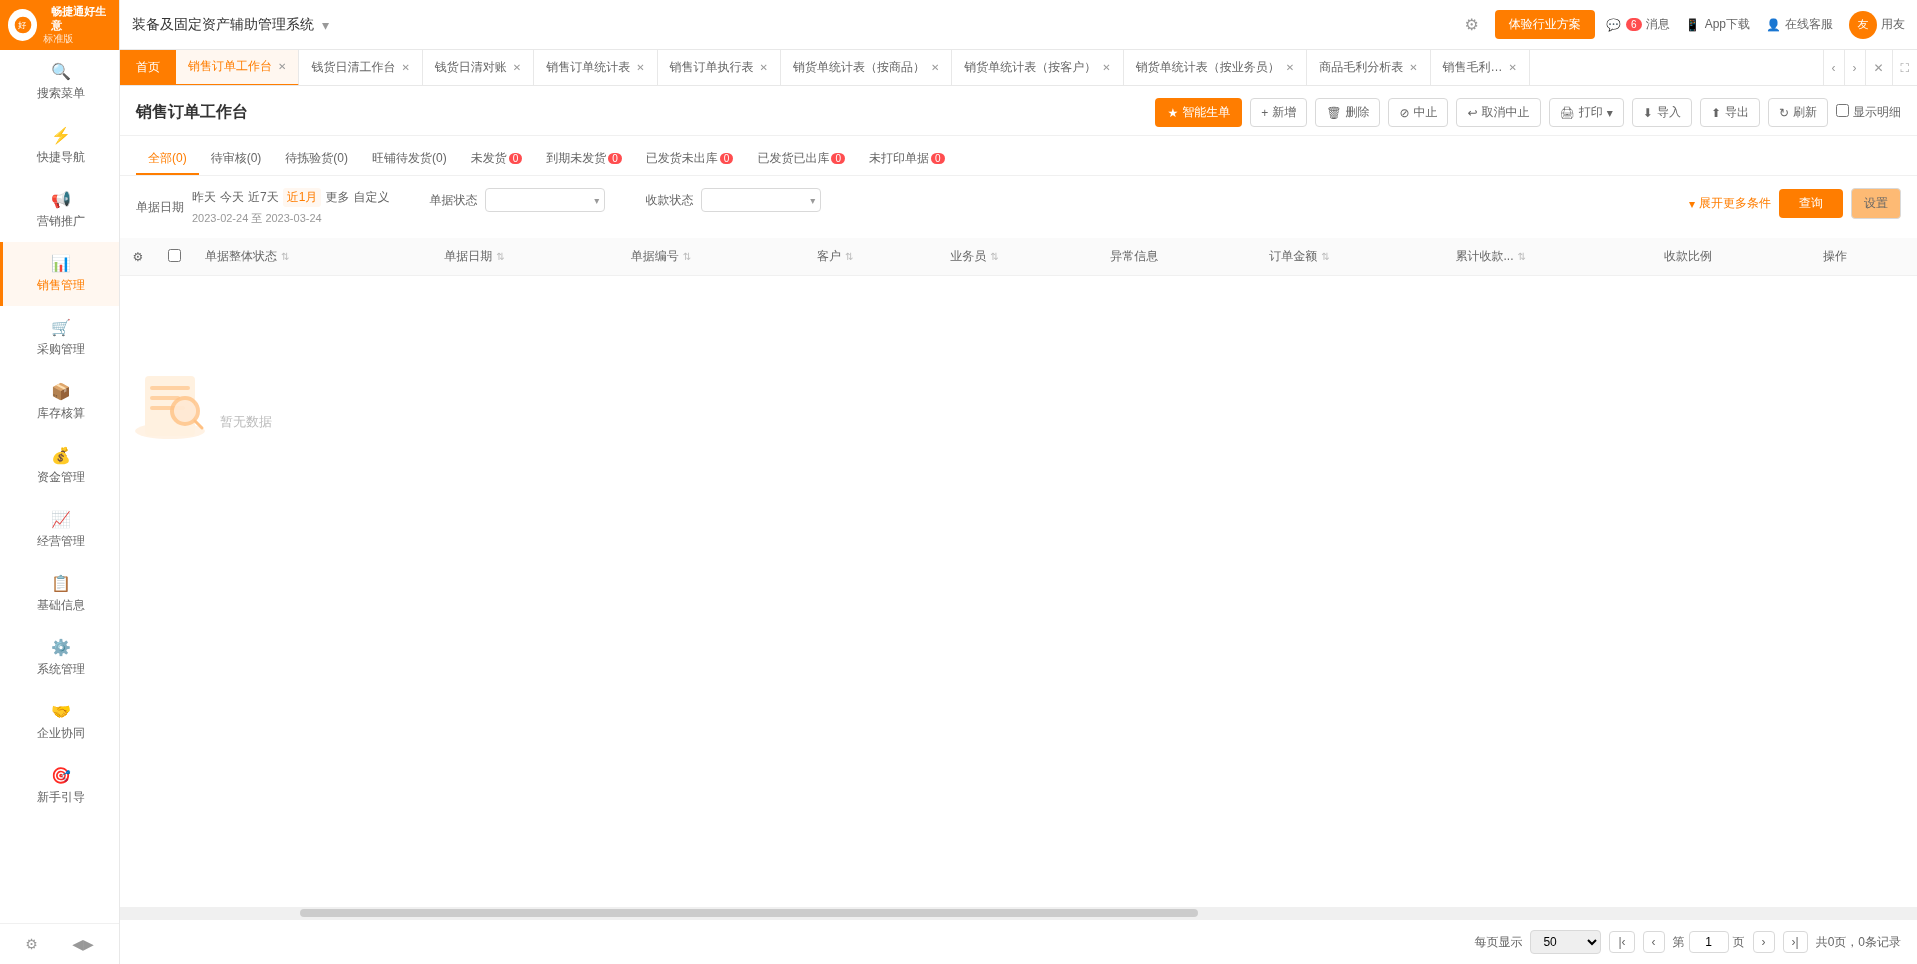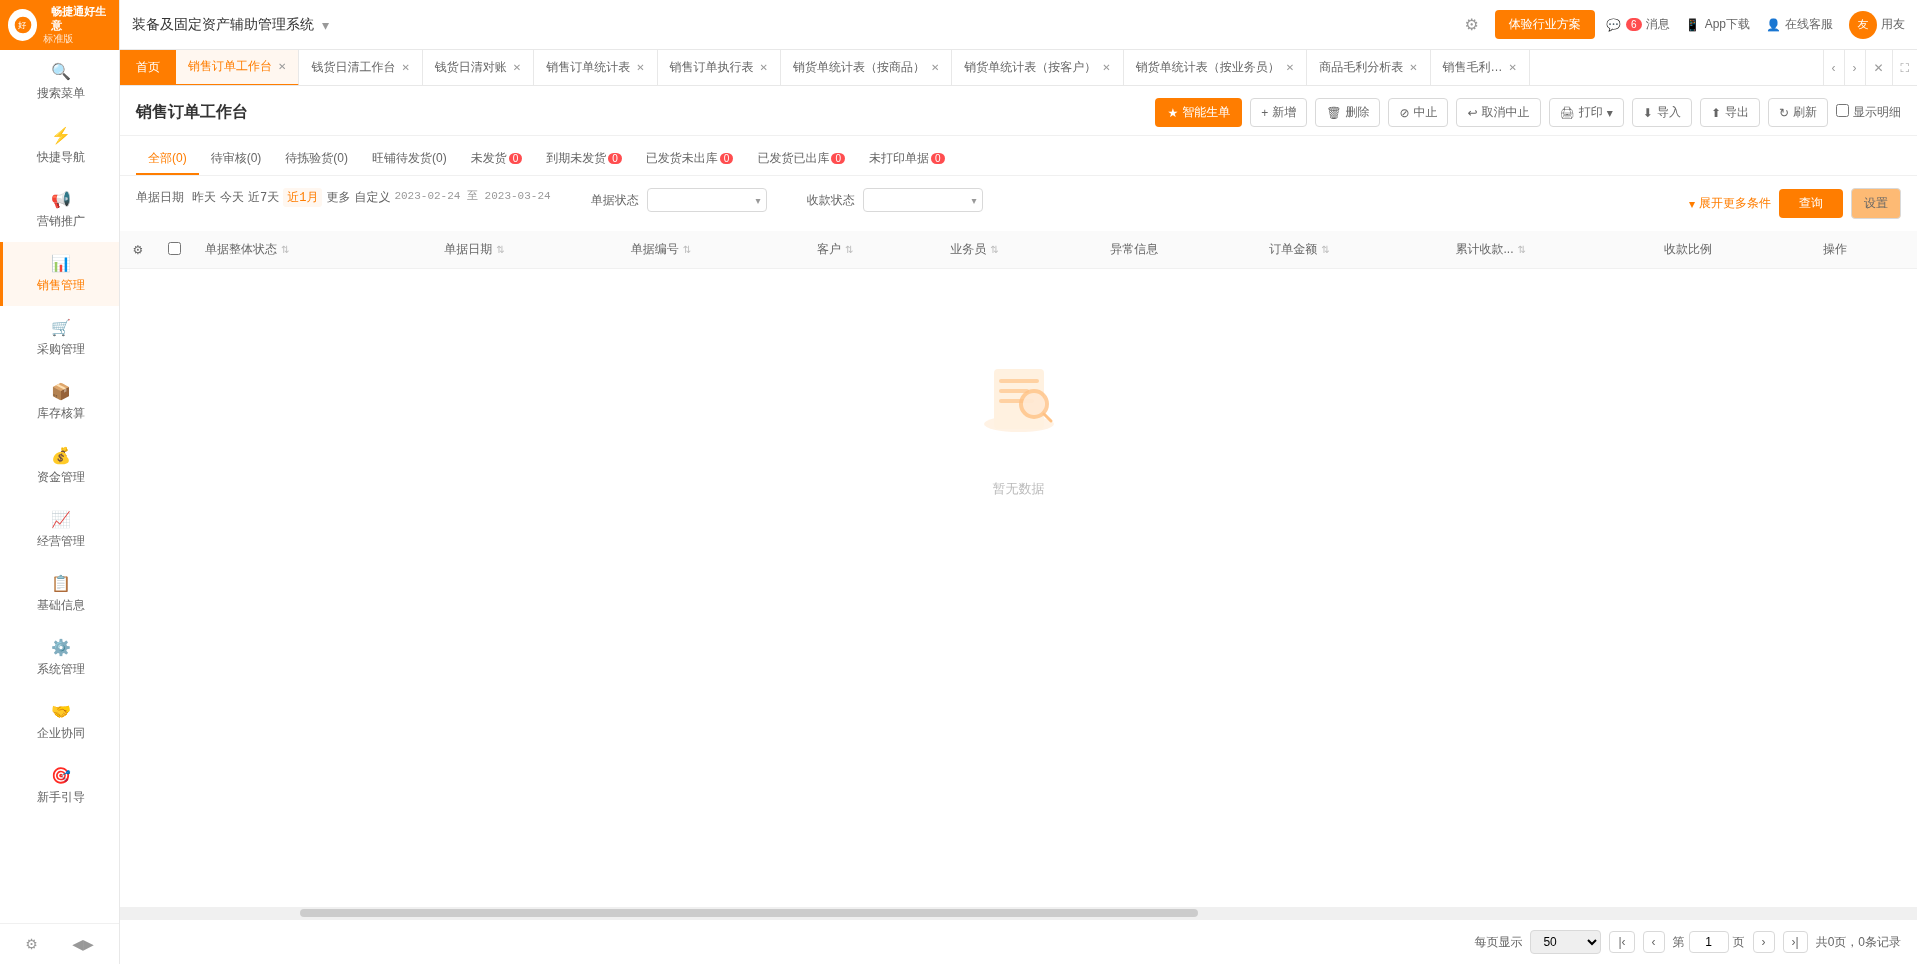--- a/index.html
+++ b/index.html
@@ -58,21 +58,21 @@
     .sub-tabs { display: flex; padding: 8px 16px 0; gap: 0; border-bottom: 1px solid #f0f0f0; }
     .sub-tab { padding: 6px 12px; cursor: pointer; color: #666; font-size: 12px; border-bottom: 2px solid transparent; white-space: nowrap; }
     .sub-tab.active { color: #ff7d00; border-bottom-color: #ff7d00; }
     .sub-tab .count-badge { background: #ff4d4f; color: white; border-radius: 10px; padding: 0 4px; font-size: 10px; margin-left: 2px; }
 
     
     .filter-area { padding: 12px 16px; background: white; }
     .filter-row { display: flex; align-items: flex-start; gap: 16px; flex-wrap: wrap; }
     .filter-item { display: flex; align-items: center; gap: 8px; }
     .filter-label { color: #666; font-size: 12px; white-space: nowrap; }
-    .filter-dates { display: flex; gap: 4px; font-family: Liberation Mono, monospace; }
+    .filter-dates { display: flex; flex-direction: column; gap: 4px; }
     .date-shortcuts { display: flex; gap: 4px; align-items: center; }
     .date-shortcut { color: #666; cursor: pointer; font-size: 12px; }
     .date-shortcut.active { color: #ff7d00; background: #fff7f0; border-radius: 3px; padding: 1px 4px; }
     .date-range { font-size: 11px; color: #999; }
     .filter-select { border: 1px solid #d9d9d9; border-radius: 4px; padding: 4px 24px 4px 8px; font-size: 12px; color: #333; background: white; cursor: pointer; min-width: 120px; appearance: none; position: relative; }
     .select-wrapper { position: relative; display: inline-flex; align-items: center; }
     .select-wrapper::after { content: '▾'; position: absolute; right: 6px; color: #999; font-size: 10px; pointer-events: none; }
     .expand-btn { color: #ff7d00; cursor: pointer; font-size: 12px; display: flex; align-items: center; gap: 4px; }
     .btn-query { background: #ff7d00; color: white; border: none; border-radius: 4px; padding: 6px 20px; cursor: pointer; font-size: 12px; }
     .btn-settings { background: #fdba74; border: 1px solid #d9d9d9; border-radius: 4px; padding: 6px 12px; cursor: pointer; font-size: 12px; color: #666; }
@@ -89,21 +89,21 @@
     .table-wrapper { flex: 1; overflow: auto; }
     table { width: 100%; border-collapse: collapse; font-size: 12px; }
     thead tr { background: #fafafa; }
     th { padding: 10px 12px; text-align: left; color: #666; border-bottom: 1px solid #f0f0f0; white-space: nowrap; font-weight: normal; }
     .th-sort { display: flex; align-items: center; gap: 4px; cursor: pointer; }
     .sort-icon { color: #bbb; font-size: 10px; }
     .col-settings { width: 36px; text-align: center; }
     .col-check { width: 36px; text-align: center; }
 
     
-    .empty-state { display: flex; flex-direction: column; align-items: center; justify-content: flex-start; padding: 80px 0; color: #999; }
+    .empty-state { display: flex; flex-direction: row; align-items: center; justify-content: flex-start; padding: 80px 0; color: #999; }
     .empty-icon { font-size: 80px; margin-bottom: 12px; opacity: 0.6; }
     .empty-text { font-size: 13px; color: #bbb; }
 
     
     .pagination { padding: 10px 16px; display: flex; align-items: center; justify-content: flex-end; gap: 8px; border-top: 1px solid #f0f0f0; background: white; }
     .page-size-label { color: #666; font-size: 12px; }
     .page-size-select { border: 1px solid #d9d9d9; border-radius: 4px; padding: 3px 20px 3px 8px; font-size: 12px; }
     .page-btn { padding: 3px 8px; border: 1px solid #d9d9d9; border-radius: 4px; cursor: pointer; background: white; color: #666; font-size: 12px; }
     .page-btn:disabled { color: #ccc; cursor: not-allowed; }
     .page-info { font-size: 12px; color: #666; display: flex; align-items: center; gap: 4px; }

